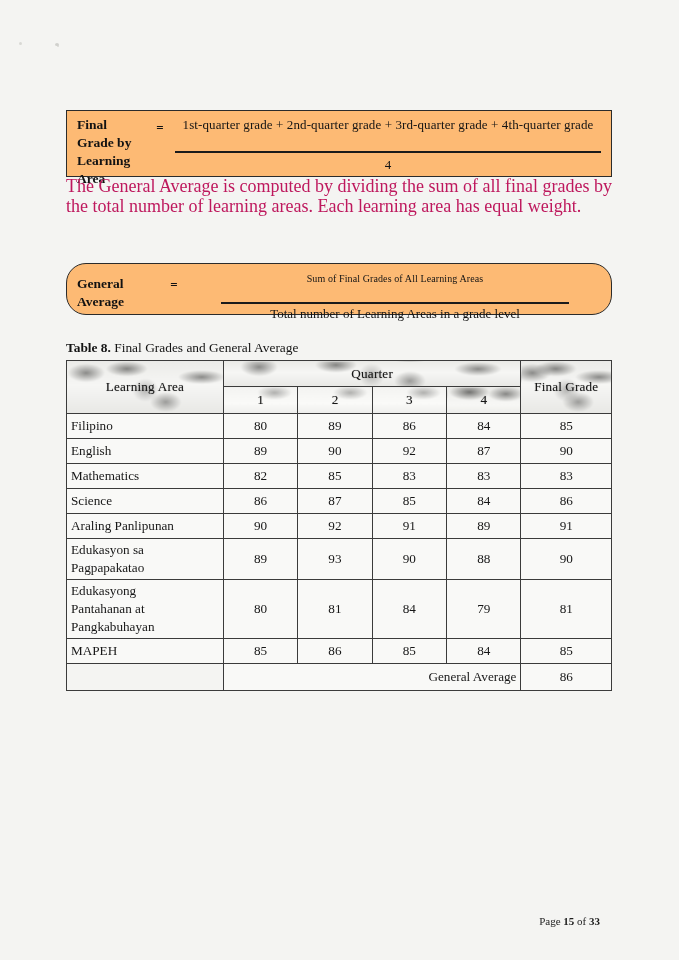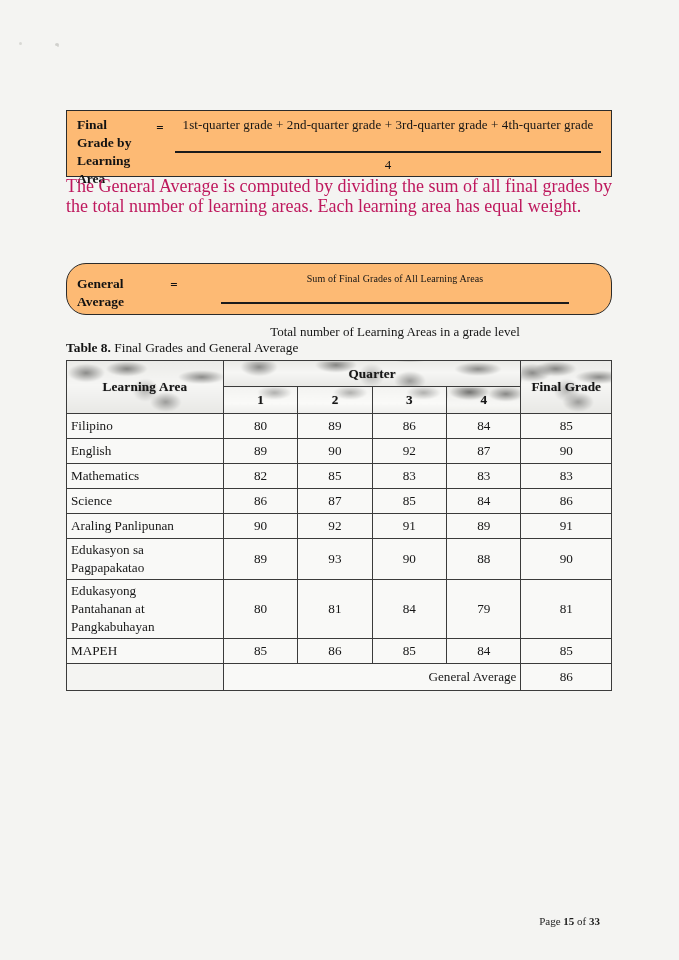--- a/index.html
+++ b/index.html
@@ -89,21 +89,21 @@
   }
 
   .box-one { margin-top: 110px; height: 67px; }
   .box-one .formula-label { padding-top: 5px; }
 
   .box-two { margin-top: 47px; height: 52px; border-radius: 20px; }
   .box-two .formula-label { width: 92px; padding-top: 11px; }
   .box-two .formula-eq { padding-top: 13px; width: 30px; }
   .box-two .formula-frac { padding: 9px 40px 6px 30px; }
   .box-two .frac-num { font-size: 10px; }
-  .box-two .frac-den { font-size: 13px; padding-top: 20px;}
+  .box-two .frac-den { font-size: 13px; padding-top: 2px;}
 
   
   p.para {
     margin: 0;
     font-size: 18px;
     line-height: 19.5px;
     color: #be185d;
     text-align: justify;
   }
   .para-1 { margin-top: 17px; }
@@ -125,21 +125,21 @@
     background: #f9f9f7;
   }
   table.grades td, table.grades th {
     border: 1px solid #3b3b3b;
     font-size: 13.2px;
     color: #171717;
     padding: 2px 4px;
     font-weight: normal;
   }
   table.grades th {
-    font-weight: bold;
+    font-weight: normal;
     text-align: center;
     margin-left: 13px;
   }
   .col-area  { width: 156px; }
   .col-q     { width: 74px; }
   .col-final { width: 90px; }
 
   
   .hdr {
     position: relative;

